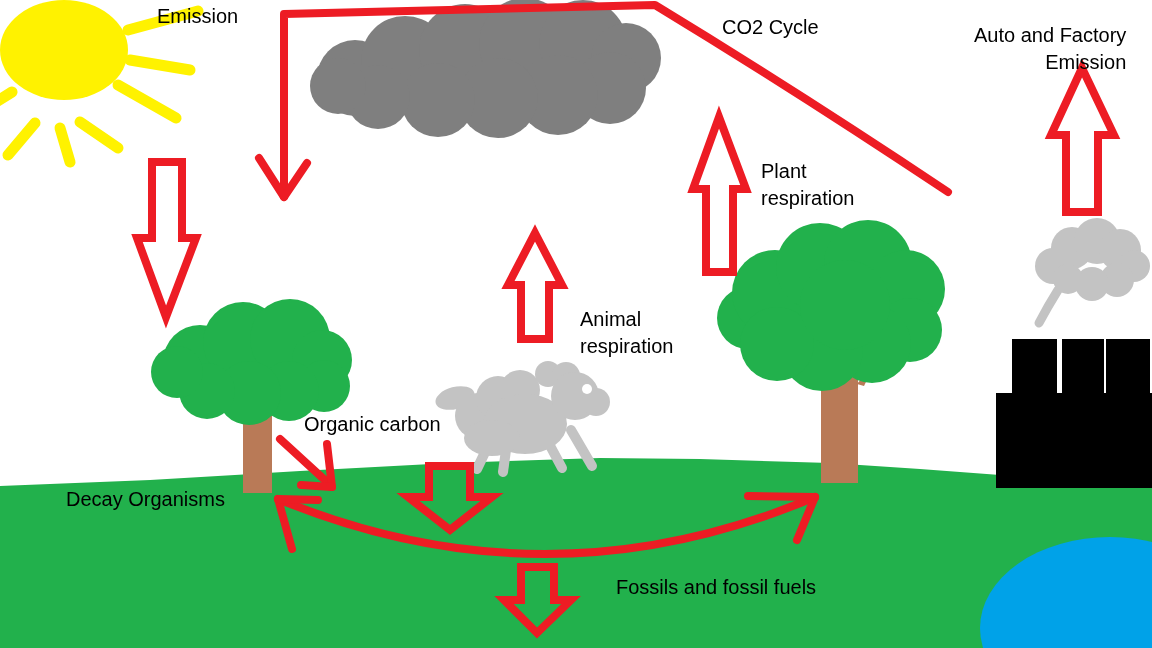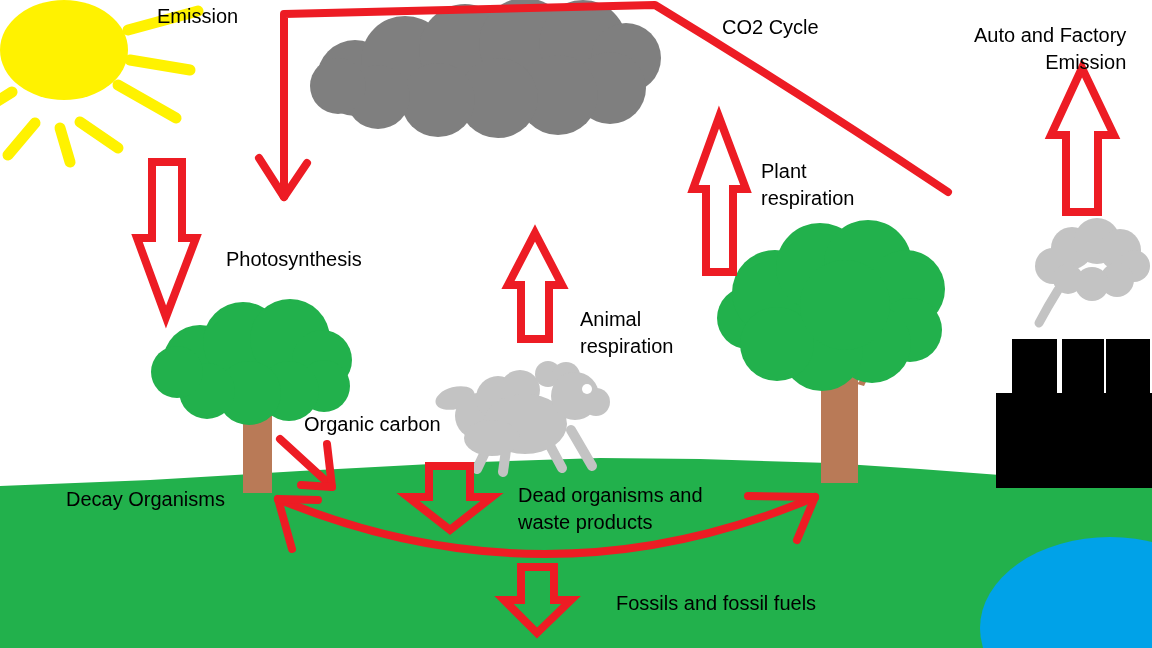--- a/index.html
+++ b/index.html
@@ -160,21 +160,18 @@
       <path class="ar" d="M 815 497 L 748 496"></path>
     </g>
   </svg>
 
   <div class="label" style="left:157px;top:3px;">Emission</div>
   <div class="label" style="left:722px;top:14px;">CO2 Cycle</div>
   <div class="label" style="left:974px;top:22px;text-align:right;">Auto and Factory
 Emission</div>
   <div class="label" style="left:761px;top:158px;">Plant
 respiration</div>
-  <div class="label" style="left:226px;top:246px;">Photosynthesis</div>
   <div class="label" style="left:580px;top:275px;margin-top:31px;">Animal
 respiration</div>
   <div class="label" style="left:304px;top:411px;">Organic carbon</div>
   <div class="label" style="left:66px;top:486px;">Decay Organisms</div>
-  <div class="label" style="left:518px;top:482px;">Dead organisms and
-waste products</div>
-  <div class="label" style="left:616px;top:574px;margin-top:16px;">Fossils and fossil fuels</div>
+  <div class="label" style="left:616px;top:574px;">Fossils and fossil fuels</div>
 </div>
 
 </body></html>

